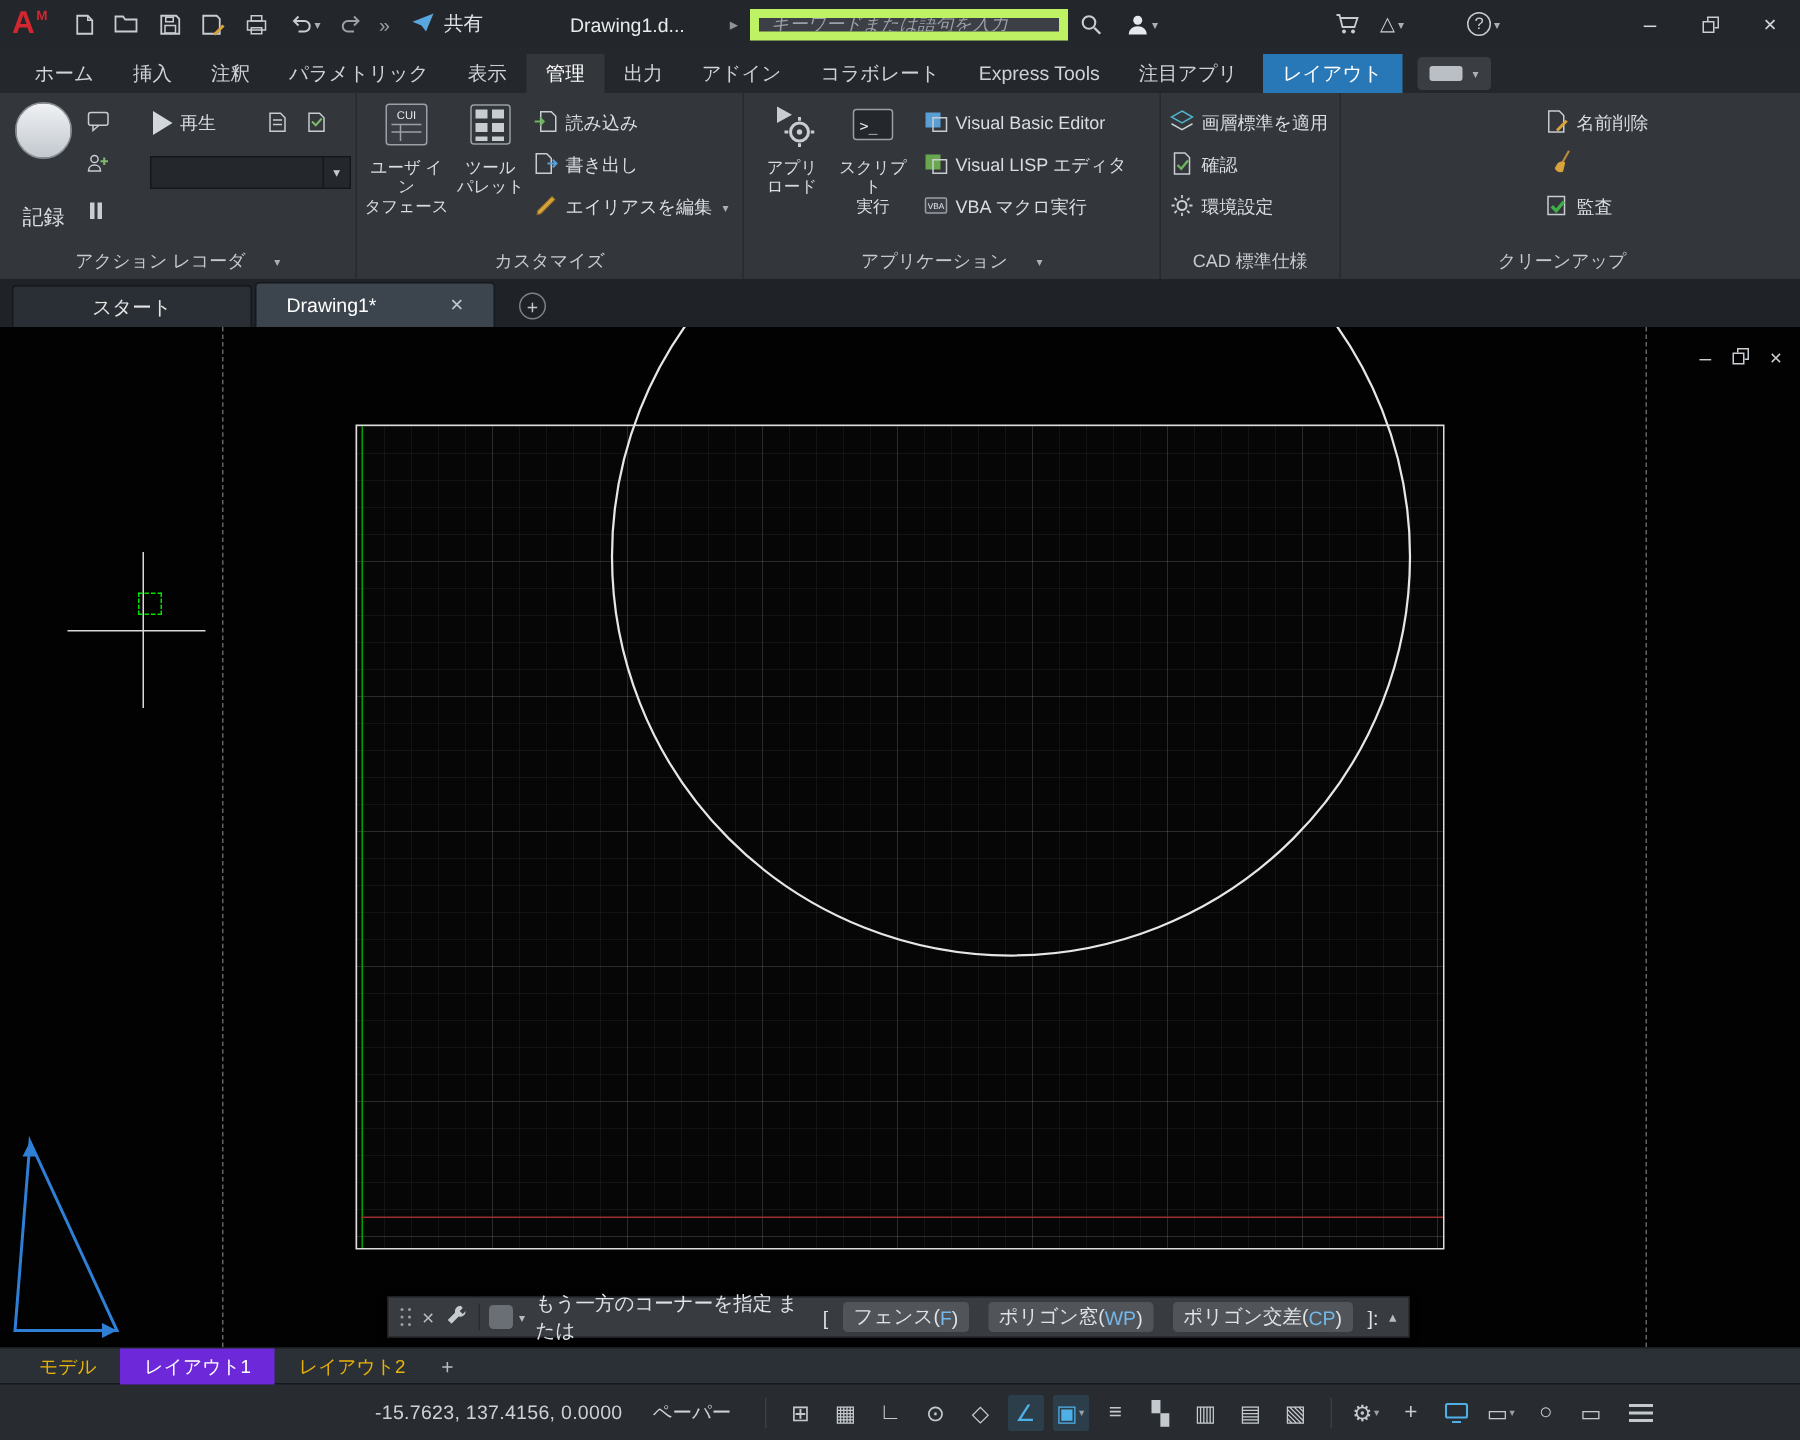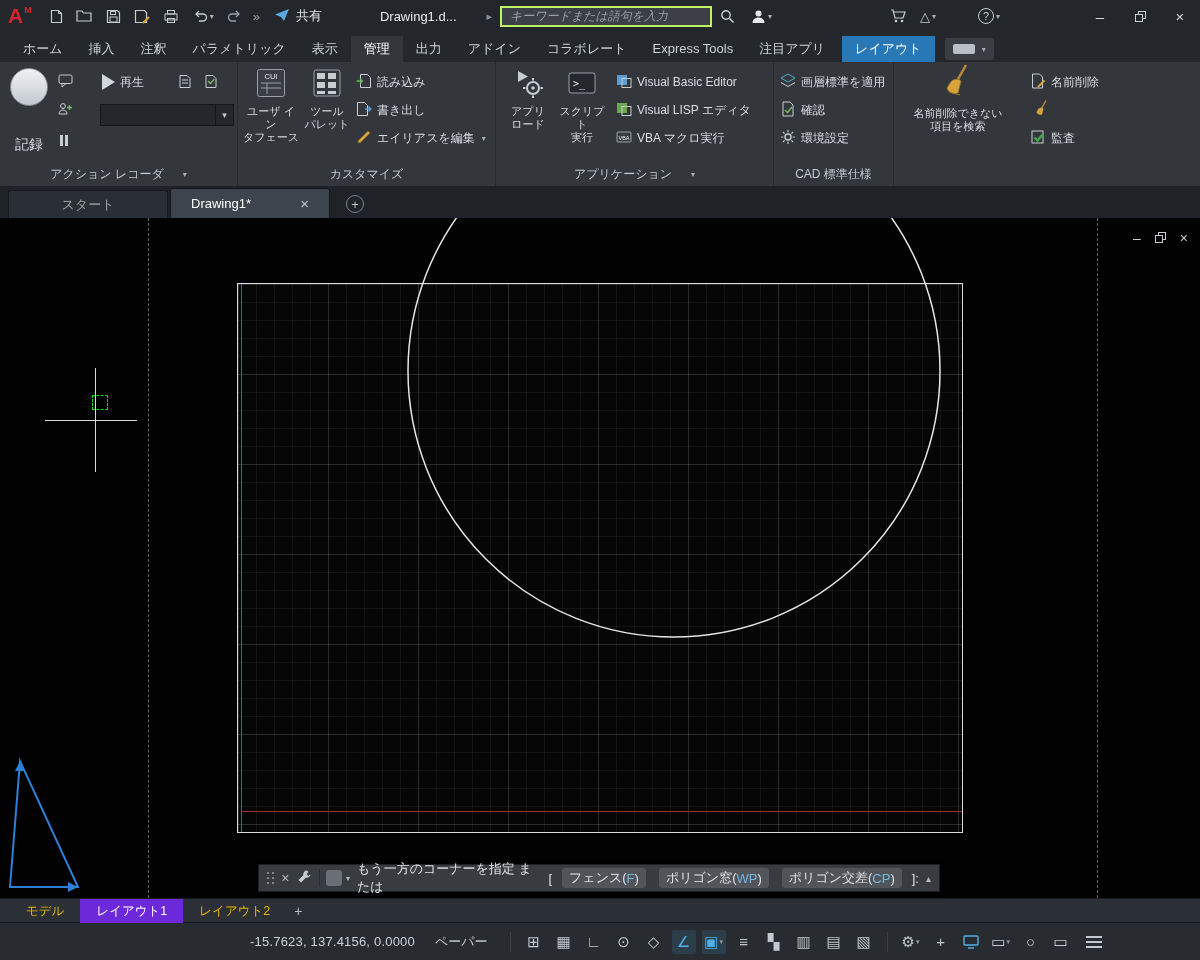--- a/index.html
+++ b/index.html
@@ -15,21 +15,21 @@
   .logoA { color:#d22630; font-weight:bold; font-size:21px; line-height:22px; }
   .logoM { color:#d22630; font-size:9px; font-weight:bold; margin-left:1px; }
   .qat { display:flex; align-items:center; gap:13px; margin-left:8px; }
   .qat span { display:flex; align-items:center; }
   .dd { font-size:8px; color:#aab0b6; margin-left:2px; }
   .qat-more { margin-left:10px; color:#9aa0a6; letter-spacing:-2px; }
   .share { display:flex; align-items:center; gap:6px; margin-left:16px; color:#dfe3e7; }
   .doc-title { margin-left:58px; color:#e8eaec; }
   .title-arrow { margin-left:30px; color:#8d939a; font-size:11px; }
   .search-wrap { margin-left:8px; }
-  .search { width:212px; height:21px; background:#3c4046; border:2px solid #bef264;
+  .search { width:212px; height:21px; background:#3c4046; border:6px solid #bef264;
     color:#d6dade; font-size:12px; padding:0 8px; outline:none; }
   .search::placeholder { color:#9aa0a7; font-style:italic; }
   .tb-ic { display:flex; align-items:center; }
   .help-circle { width:16px; height:16px; border:1.4px solid #c8cdd2; border-radius:50%;
     display:flex; align-items:center; justify-content:center; font-size:11px; color:#c8cdd2; }
   .winbtns { margin-left:auto; display:flex; height:32px; }
   .winbtns > span { width:40px; display:flex; align-items:center; justify-content:center;
     color:#d3d8dc; font-size:15px; }
   .restore { position:relative; width:11px; height:11px; display:inline-block; }
   .restore i:first-child { position:absolute; right:0; top:0; width:8px; height:8px; border:1.2px solid #c9ced3; }
@@ -65,21 +65,21 @@
   .combo { position:absolute; height:22px; background:#24282c; border:1px solid #14171a;
     display:flex; align-items:center; justify-content:flex-end; }
   .combo-arrow { width:18px; height:100%; border-left:1px solid #14171a; display:flex;
     align-items:center; justify-content:center; color:#c6cbd0; font-size:9px; }
   .playtri { width:0; height:0; border-left:13px solid #d2d7dc; border-top:8px solid transparent;
     border-bottom:8px solid transparent; }
 
   
   .filetabs { height:32px; background:#1f2328; display:flex; align-items:flex-end; padding-left:8px; }
   .ftab { height:28px; display:flex; align-items:center; justify-content:center; font-size:13px;
-    color:#a3a3a3; background:#2a2f35; margin-right:2px; border:1px solid #15181c; border-bottom:none;
+    color:#e5e5e5; background:#2a2f35; margin-right:2px; border:1px solid #15181c; border-bottom:none;
     border-radius:3px 3px 0 0; padding:0 20px; }
   .ftab.start { min-width:160px; }
   .ftab.active { background:#3c444d; color:#fff; height:30px; min-width:160px; justify-content:space-between; }
   .ftab .close { color:#c2c7cc; font-size:15px; margin-left:24px; }
   .ftab-add { width:18px; height:18px; border:1px solid #7c828a; border-radius:50%; color:#c2c7cc;
     display:flex; align-items:center; justify-content:center; font-size:13px; margin:0 0 5px 14px; }
 
   
   .drawing { position:relative; width:1200px; height:680px; background:#020202; overflow:hidden; }
   .dash { position:absolute; top:0; bottom:0; width:0; border-left:1px dashed #5f6468; }
@@ -474,31 +474,20 @@
           <span>環境設定</span>
         </div>
       </div>
       <div class="ptitle">
         <span>CAD 標準仕様</span>
       </div>
     </div>
 
     <div class="panel" style="width:295px;border-right:none">
       <div class="pcontent">
-        <div class="rbig" style="left:4px;top:2px;width:120px">
-          <span class="bigicon">
-            <svg width="32" height="36" viewBox="0 0 32 36">
-                <line x1="24" y1="1" x2="15" y2="17" stroke="#b8893a" stroke-width="2.5"></line>
-                <path d="M8 19c2-4 8-5 11-2l-3 12c-5 2-10-1-11-5z" fill="#d9a33c" stroke="#9a7526" stroke-width=".8"></path>
-                <path d="M7 28l11 3" stroke="#9a7526"></path>
-              </svg>
-          </span>
-          <span>名前削除できない</span>
-          <span>項目を検索</span>
-        </div>
         <div class="rrow" style="left:136px;top:10px">
           <span>
             <svg width="16" height="16" viewBox="0 0 16 16">
                 <path d="M2.5 1h7l3 3v11h-10z" fill="none" stroke="#c8cdd2"></path>
                 <line x1="8" y1="14" x2="14.5" y2="7.5" stroke="#d9a33c" stroke-width="2"></line>
               </svg>
           </span>
           <span>名前削除</span>
         </div>
         <span class="sicon" style="left:140px;top:38px">
@@ -509,20 +498,23 @@
         </span>
         <div class="rrow" style="left:136px;top:66px">
           <span>
             <svg width="16" height="16" viewBox="0 0 16 16">
                 <rect x="2" y="2" width="11" height="12" fill="none" stroke="#c8cdd2"></rect>
                 <path d="M4.5 8.5l3 3 5-6" fill="none" stroke="#3fae49" stroke-width="2.2"></path>
               </svg>
           </span>
           <span>監査</span>
         </div>
+      </div>
+      <div class="ptitle">
+        <span>クリーンアップ</span>
       </div>
     </div>
   </div>
 
   <div class="filetabs">
     <div class="ftab start">
       <span>スタート</span>
     </div>
     <div class="ftab active">
       <span>Drawing1*</span>

